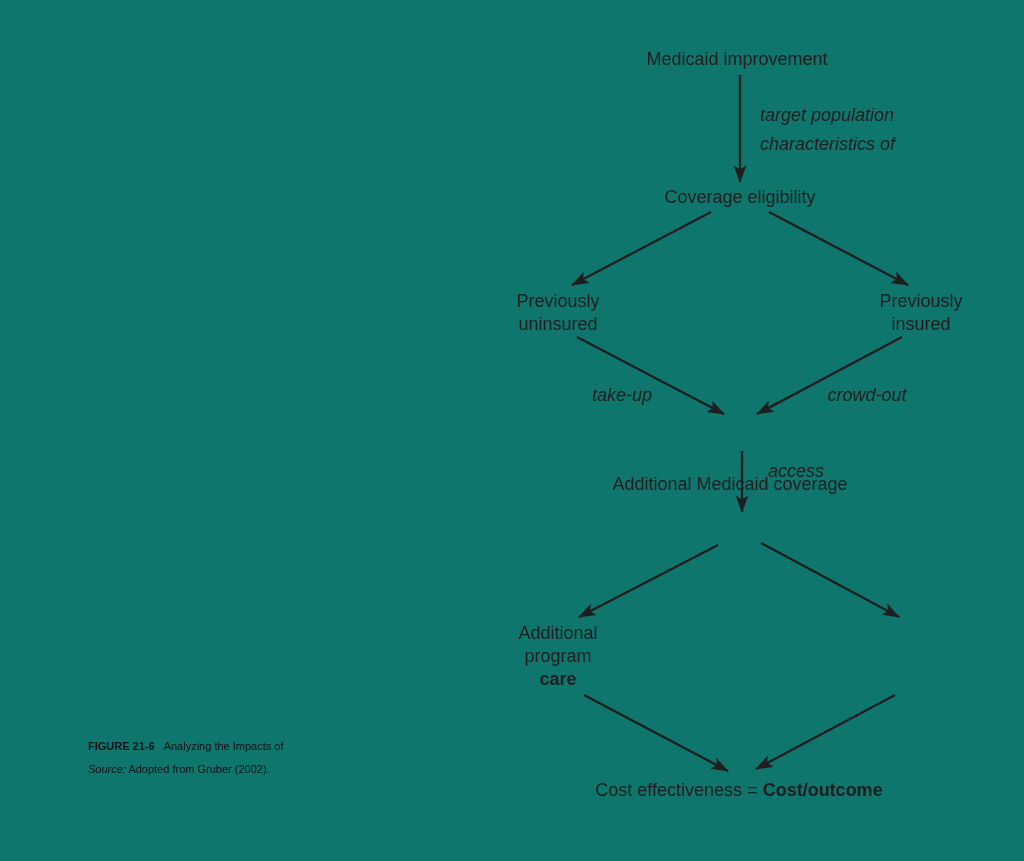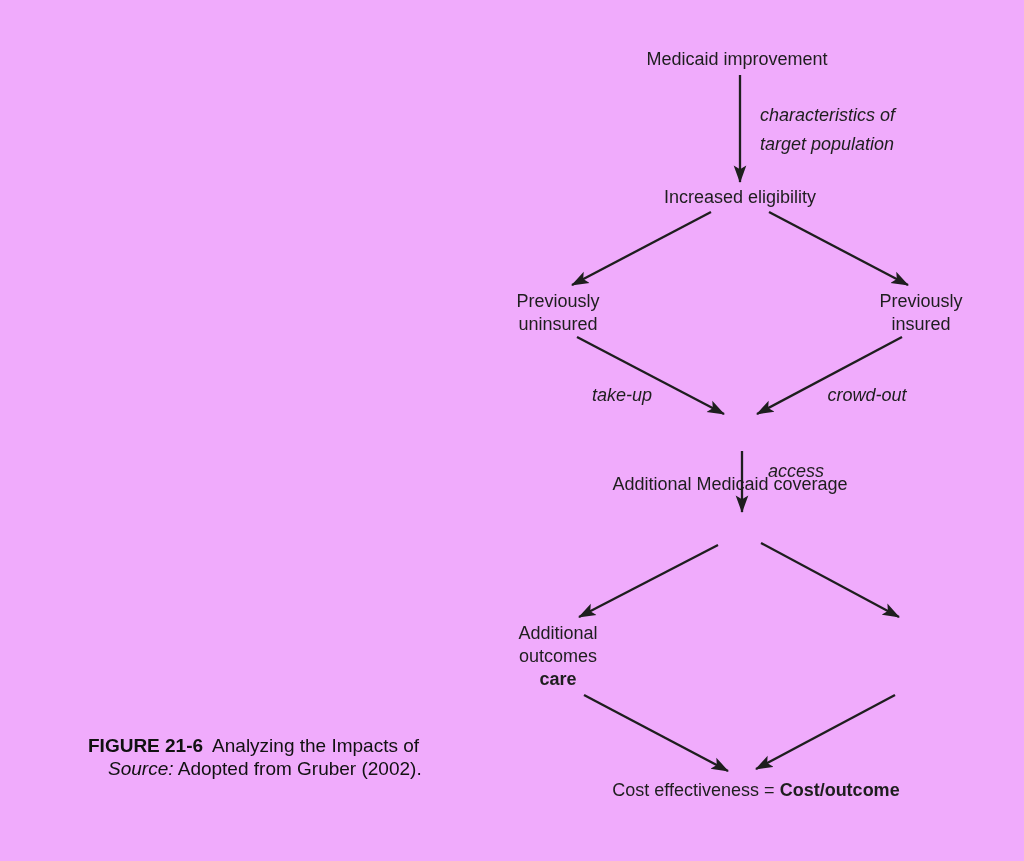--- a/index.html
+++ b/index.html
@@ -4,21 +4,21 @@
 <style>
   html, body {
     margin: 0;
     padding: 0;
     background: #ffffff;
   }
   .page {
     position: relative;
     width: 1024px;
     height: 861px;
-    background: #f0abfc;
+    background: #0f766e;
     font-family: "Liberation Sans", sans-serif;
     color: #1e1e1e;
     overflow: hidden;
   }
   .arrow-layer {
     position: absolute;
     left: 0; top: 0;
     width: 1024px;
     height: 861px;
   }
@@ -45,31 +45,30 @@
   }
   .edge-label.centered {
     transform: translate(-50%, -50%);
   }
   .bold { font-weight: bold; }
   .caption {
     position: absolute;
     left: 88px;
     top: 735px;
     width: 360px;
-    font-size: 19px;
+    font-size: 11px;
     line-height: 22.5px;
     color: #111111;
   }
   .caption .fig-label {
     font-weight: bold;
     margin-right: 9px;
   }
   .caption .src-label {
     font-style: italic;
-    margin-left: 20px;
   }
 </style>
 </head>
 <body>
 
 <div class="page">
 
   <svg class="arrow-layer" viewBox="0 0 1024 861" xmlns="http://www.w3.org/2000/svg" aria-hidden="true">
     <defs>
       <marker id="ah" viewBox="0 0 8 6" markerWidth="8" markerHeight="6" refX="7.2" refY="3" orient="auto" markerUnits="strokeWidth">
@@ -84,25 +83,25 @@
     <line x1="742" y1="451" x2="742" y2="512" marker-end="url(#ah)"></line>
     <line x1="718" y1="545" x2="579" y2="617" marker-end="url(#ah)"></line>
     <line x1="761" y1="543" x2="899" y2="617" marker-end="url(#ah)"></line>
     <line x1="584" y1="695" x2="728" y2="771" marker-end="url(#ah)"></line>
     <line x1="895" y1="695" x2="756" y2="769" marker-end="url(#ah)"></line>
   </svg>
 
   <div class="node" style="left:737px; top:59px;">Medicaid improvement</div>
 
   <div class="edge-label" style="left:760px; top:101px;">
+    <div>target population</div>
     <div>characteristics of</div>
-    <div>target population</div>
   </div>
 
-  <div class="node" style="left:740px; top:197px;">Increased eligibility</div>
+  <div class="node" style="left:740px; top:197px;">Coverage eligibility</div>
 
   <div class="node" style="left:558px; top:313px;">
     <div>Previously</div>
     <div>uninsured</div>
   </div>
 
   <div class="node" style="left:921px; top:313px;">
     <div>Previously</div>
     <div>insured</div>
   </div>
@@ -111,26 +110,26 @@
 
   <div class="edge-label centered" style="left:867px; top:395px;">crowd-out</div>
 
   <div class="node" style="left:730px; top:436px;margin-top:48px;">Additional Medicaid coverage</div>
 
   <div class="edge-label centered" style="left:796px; top:471px;">access</div>
 
 
   <div class="node" style="left:558px; top:656px;">
     <div>Additional</div>
-    <div>outcomes</div>
+    <div>program</div>
     <div class="bold">care</div>
   </div>
 
 
-  <div class="node" style="left:739px; top:790px;margin-left:17px;">
+  <div class="node" style="left:739px; top:790px;">
     <span>Cost effectiveness =</span>
     <span class="bold">Cost/outcome</span>
   </div>
 
   <div class="caption">
     <div>
       <span class="fig-label">FIGURE 21-6</span><span>Analyzing the Impacts of</span>
     </div>
     <div>
       <span class="src-label">Source:</span>

